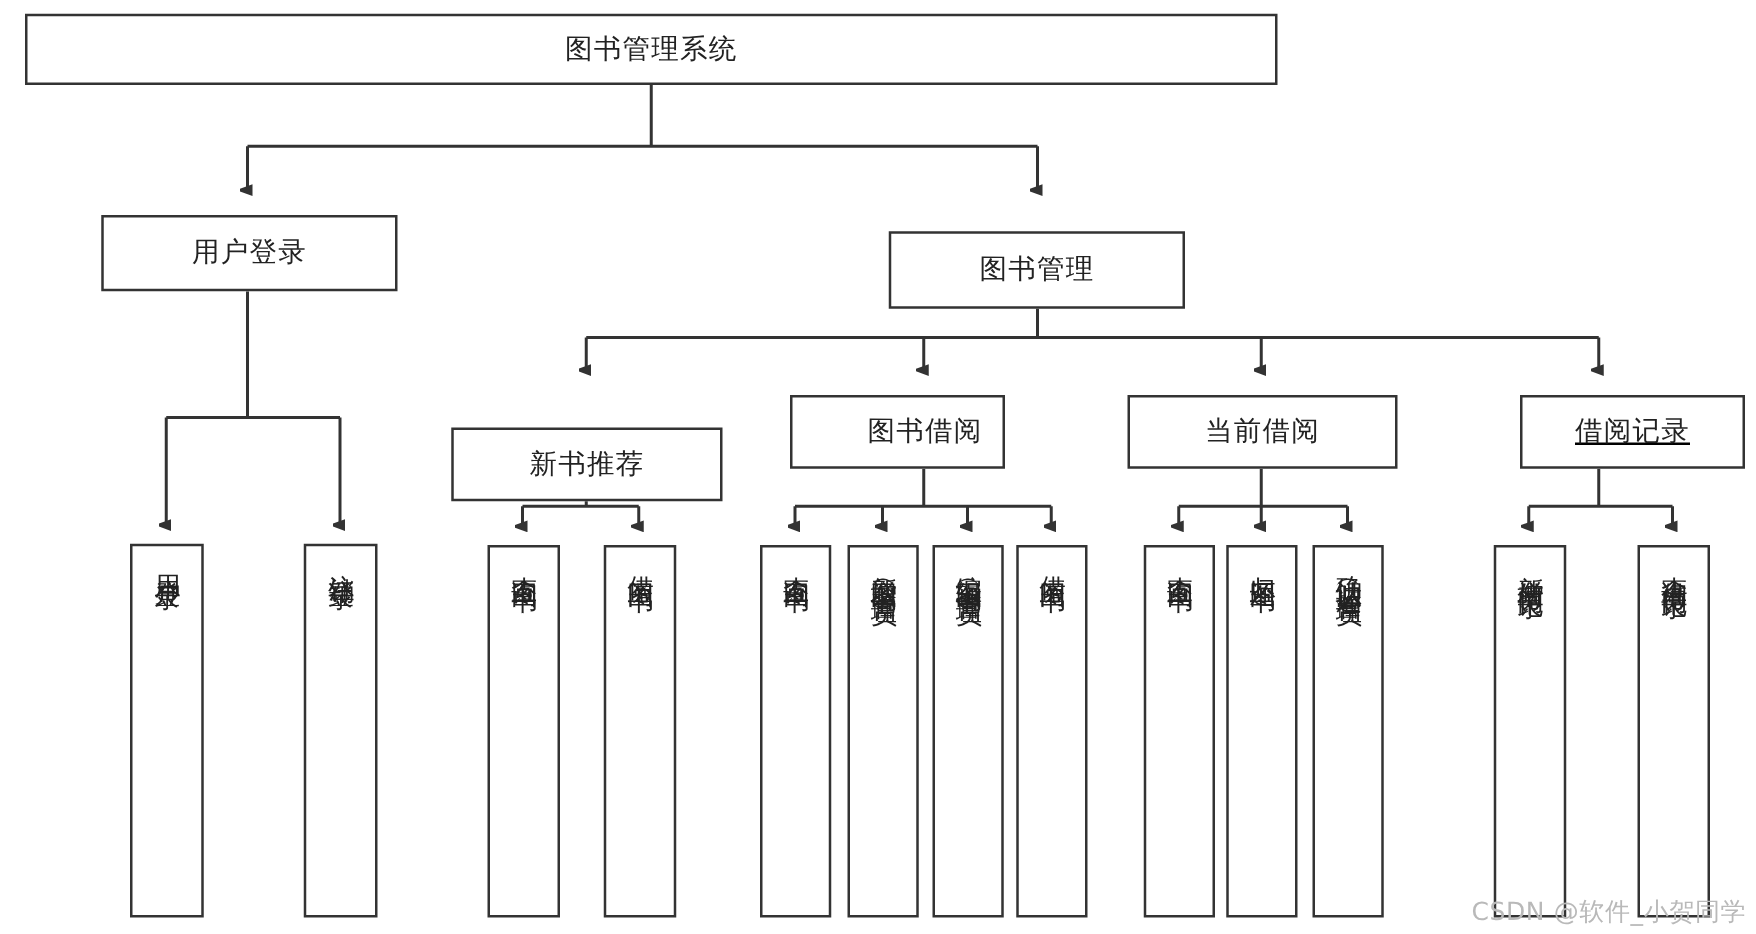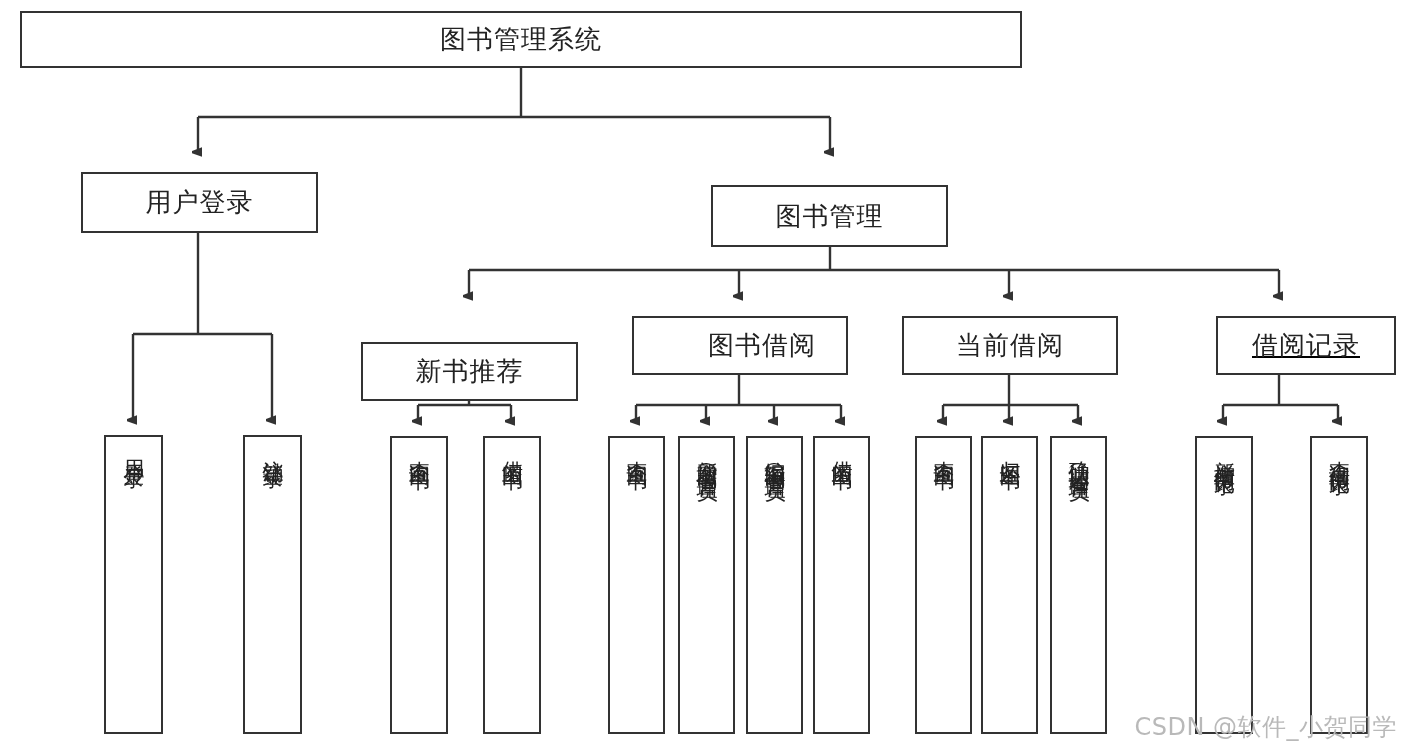--- a/index.html
+++ b/index.html
@@ -30,21 +30,21 @@
     box-sizing: border-box;
     background: #ffffff;
     border: 2px solid #333333;
     display: flex;
     align-items: center;
     justify-content: center;
     z-index: 2;
   }
   .node .lbl {
     color: #222222;
-    font-size: 26px;
+    font-size: 22px;
     line-height: 1.25;
     letter-spacing: 1px;
     white-space: nowrap;
     text-align: center;
   }
   .node.vert {
     align-items: flex-start;
     justify-content: center;
     padding-top: 6px;
   }
@@ -54,21 +54,21 @@
     font-size: 21px;
     letter-spacing: 3px;
     line-height: 1;
     white-space: nowrap;
   }
   #watermark {
     position: absolute;
     right: 8px;
     bottom: 4px;
     color: #b9b9b9;
-    font-size: 24px;
+    font-size: 20px;
     letter-spacing: 0.5px;
     z-index: 5;
     white-space: nowrap;
   }
 </style>
 </head>
 <body>
 
 <div id="canvas">
 
@@ -129,21 +129,21 @@
   <div class="node" style="left:81px; top:172px; width:237px; height:61px;">
     <span class="lbl">用户登录</span>
   </div>
   <div class="node" style="left:711px; top:170px; width:237px; height:62px;margin-top:15px;">
     <span class="lbl">图书管理</span>
   </div>
 
   <div class="node" style="left:361px; top:316px; width:217px; height:59px;margin-top:26px;">
     <span class="lbl">新书推荐</span>
   </div>
-  <div class="node" style="left:632px; top:316px; width:216px; height:59px;padding-left:44px;">
+  <div class="node" style="left:632px; top:316px; width:172px; height:59px;padding-left:44px;">
     <span class="lbl">图书借阅</span>
   </div>
   <div class="node" style="left:902px; top:316px; width:216px; height:59px;">
     <span class="lbl">当前借阅</span>
   </div>
   <div class="node" style="left:1216px; top:316px; width:180px; height:59px;text-decoration:underline;">
     <span class="lbl">借阅记录</span>
   </div>
 
   <div class="node vert" style="left:104px; top:435px; width:59px; height:299px;">

